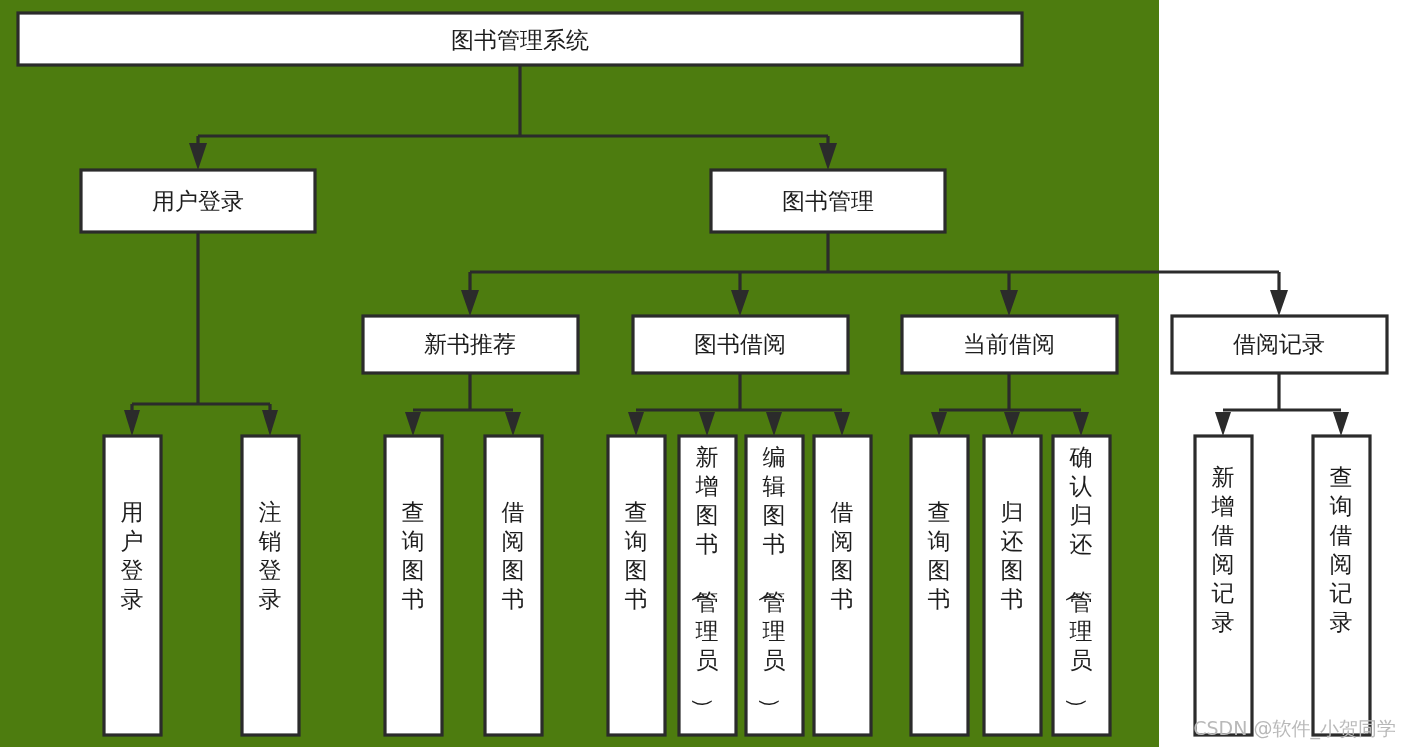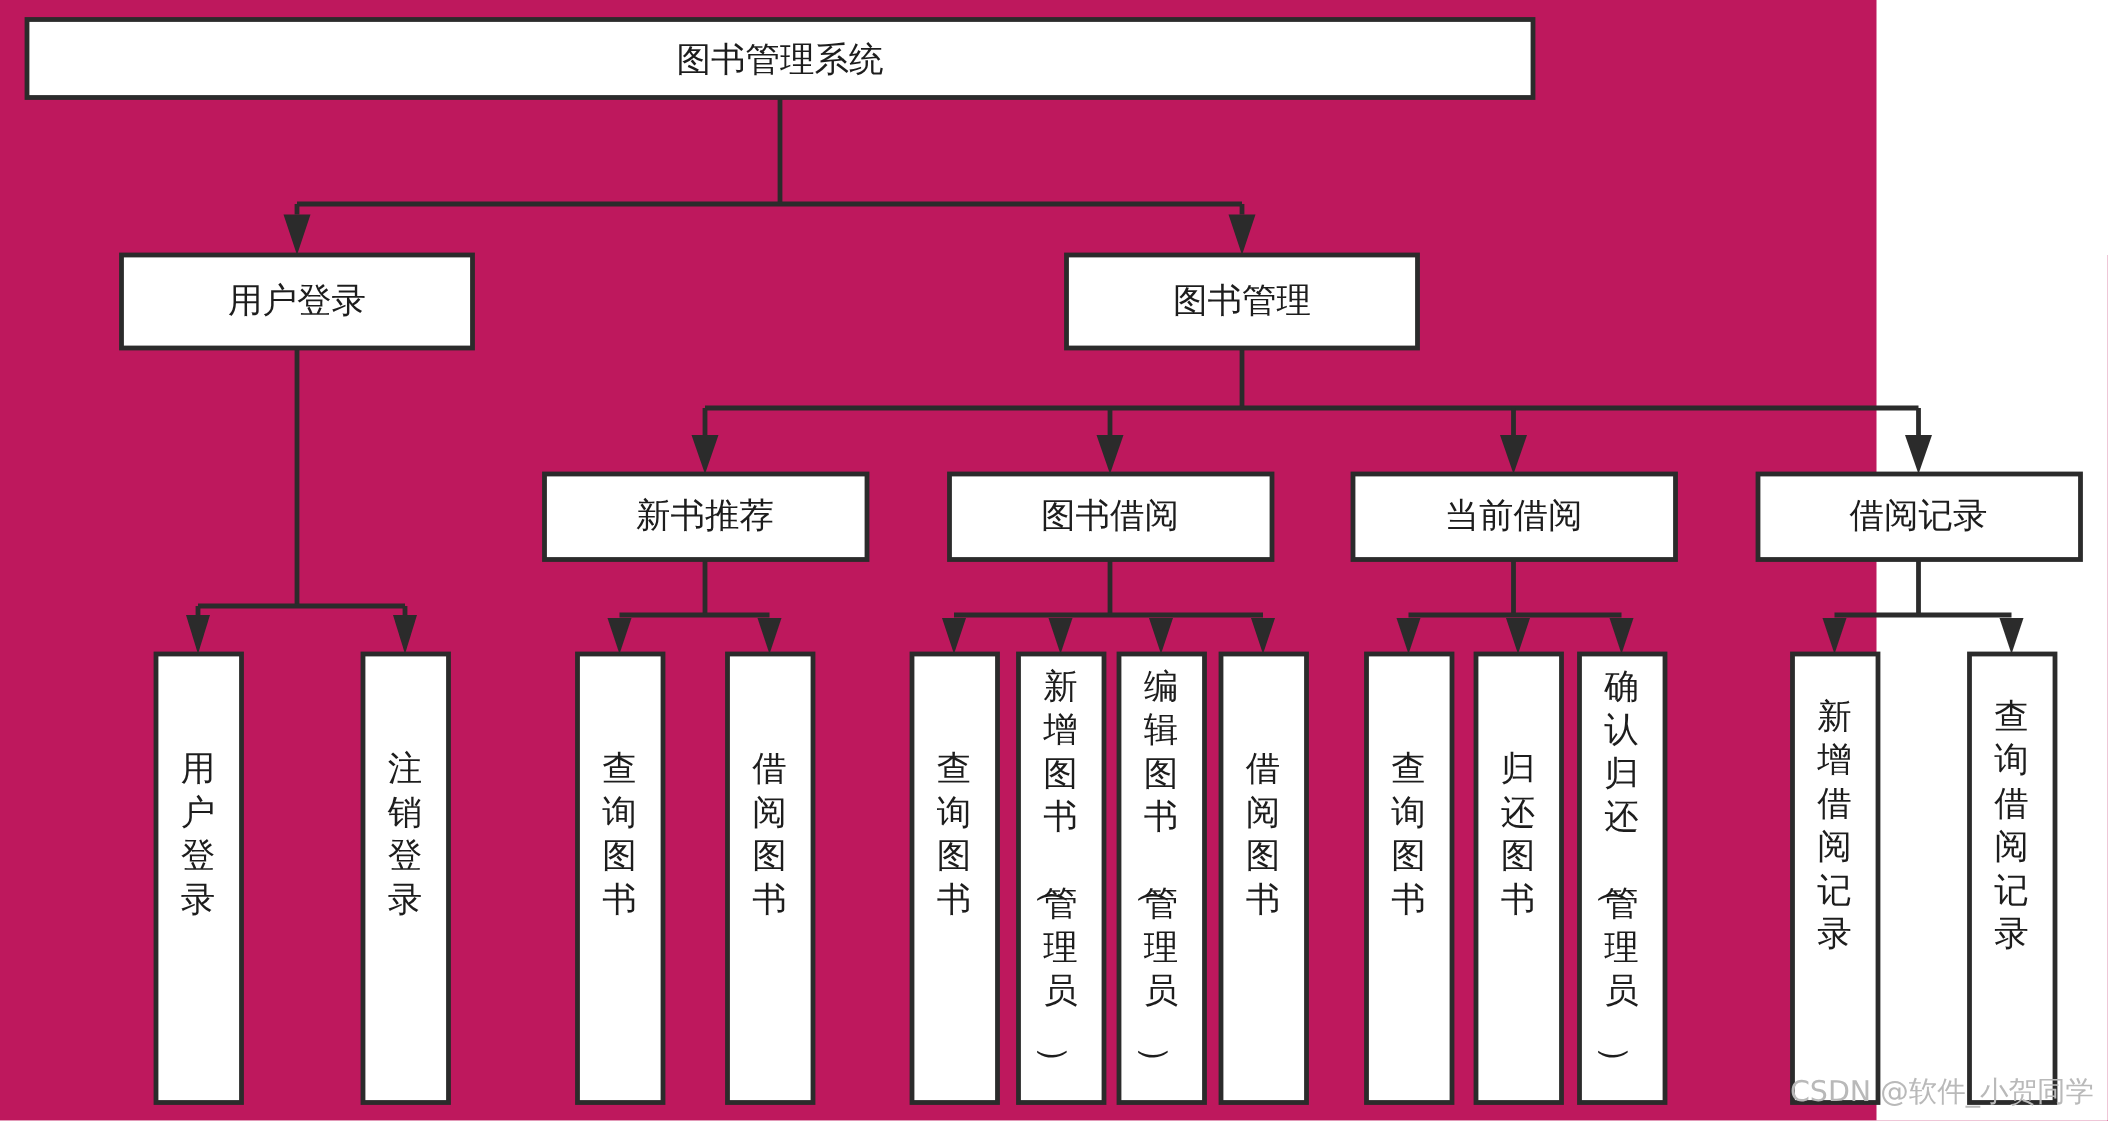--- a/index.html
+++ b/index.html
@@ -9,23 +9,23 @@
     background: #ffffff;
   }
   body {
     width: 1405px;
     height: 747px;
     font-family: "DejaVu Sans", "Liberation Sans", sans-serif;
     overflow: hidden;
   }
   #diagram-root {
     position: relative;
-    width: 1251px;
+    width: 1159px;
     height: 747px;
-    background: #be185d;
+    background: #4d7c0f;
     text-align: right;
   }
   svg.diagram-canvas {
     position: absolute;
     left: 0;
     top: 0;
     width: 1405px;
     height: 747px;
   }
   .node-rect {

